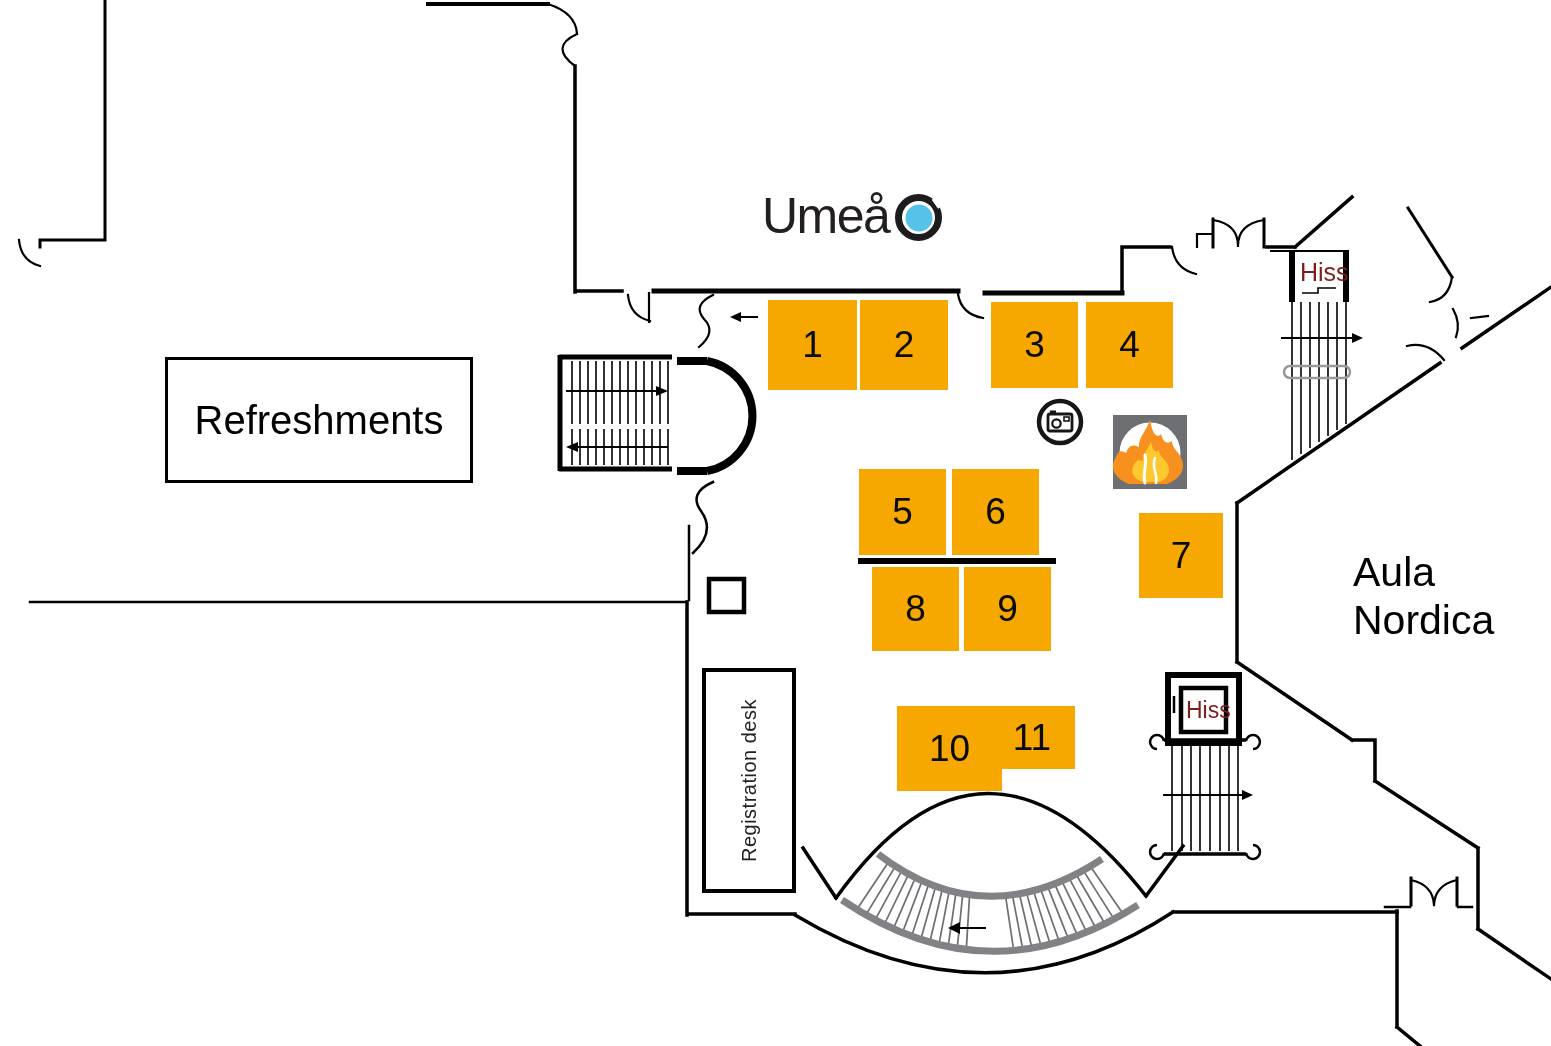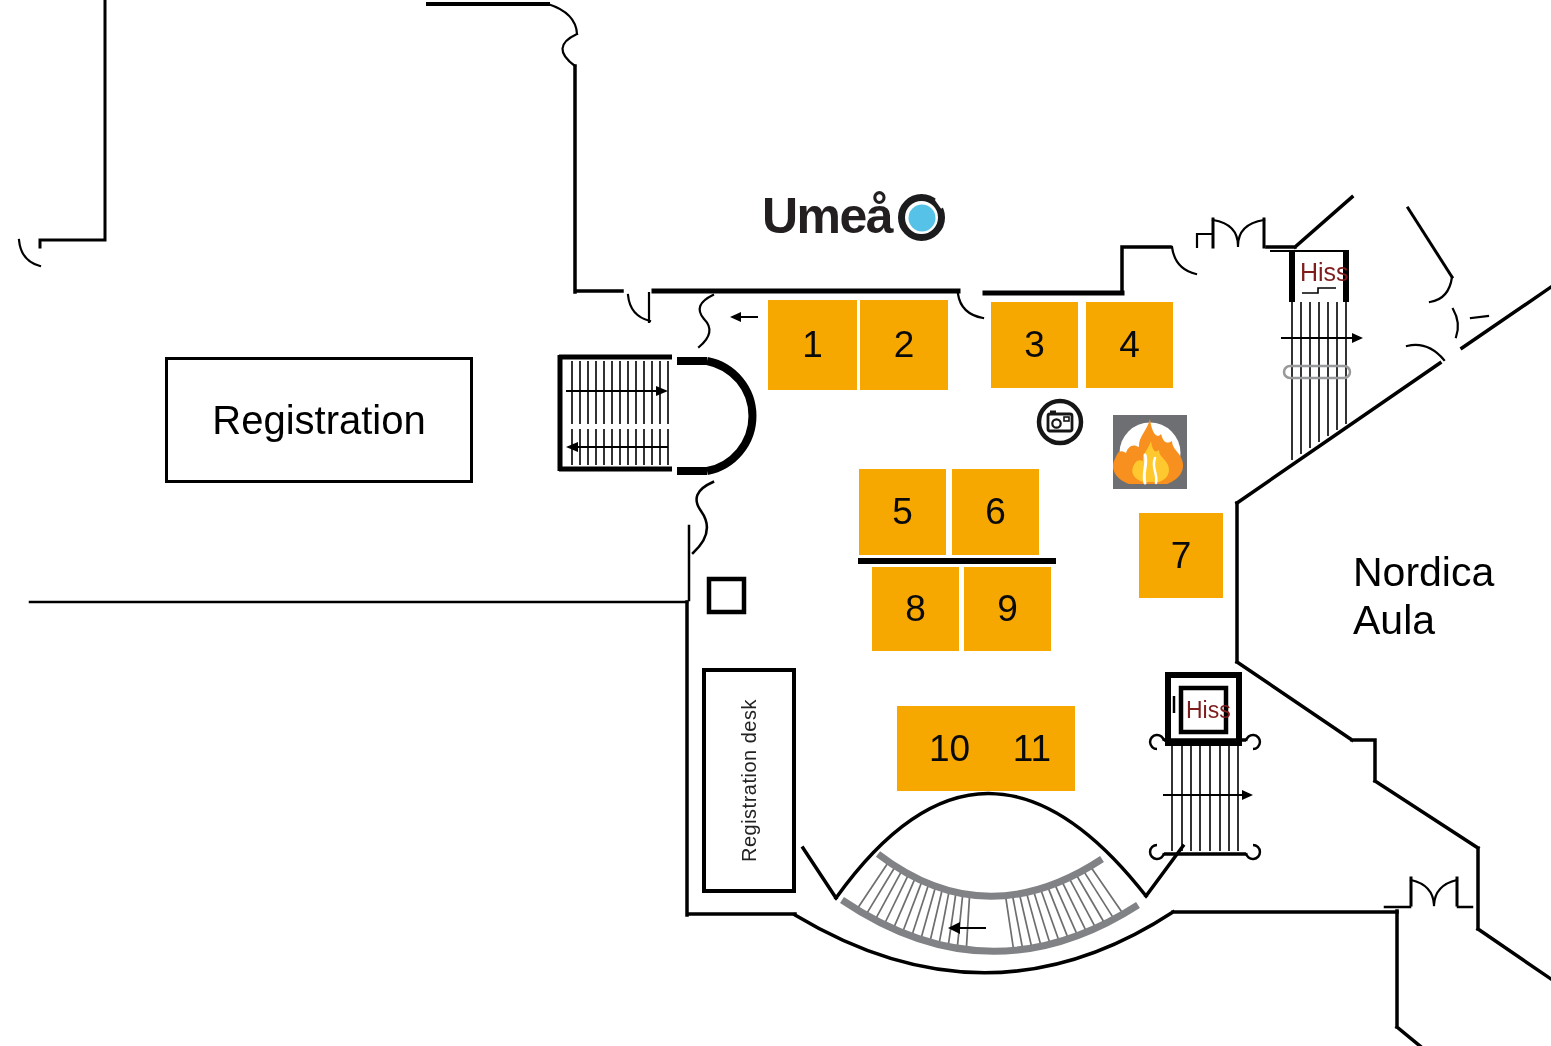--- a/index.html
+++ b/index.html
@@ -13,21 +13,21 @@
        align-items:center;justify-content:center;}
   #refreshments{left:165px;top:357px;width:302px;height:120px;font-size:40px;color:#000;}
   #registration{left:702px;top:668px;width:86px;height:217px;border-width:4px;}
   #registration span{writing-mode:vertical-rl;transform:rotate(180deg);font-size:20px;
        letter-spacing:.5px;color:#222;}
   #aula{left:1353px;top:548px;font-size:41px;line-height:1.18;color:#000;}
   .hiss{color:#7f1d1d;font-size:25px;z-index:3;}
   #hiss-top{left:1300px;top:258px;}
   #hiss-bottom{left:1186px;top:697px;font-size:23px;}
   .logo{position:absolute;left:762px;top:187px;z-index:2;display:flex;align-items:flex-start;
-        font-size:50px;color:#231F20;letter-spacing:-1.5px;font-weight:700;}
+        font-size:50px;color:#231F20;letter-spacing:-1.5px;font-weight:400;}
   .logo .ring{position:relative;width:33px;height:33px;border:7px solid #1c1c1e;
         border-radius:50%;margin:7px 1px 0 6px;}
   .logo .ring .dot{position:absolute;left:50%;top:50%;transform:translate(-50%,-50%);
         width:27px;height:27px;border-radius:50%;background:#56C2E8;}
   .logo .ring .notch{position:absolute;right:-9px;top:-5px;width:10px;height:11px;
         background:#fff;transform:rotate(-35deg);}
 </style>
 </head>
 <body>
 
@@ -178,40 +178,40 @@
 
   <div class="logo">
     <span>Umeå</span>
     <span class="ring">
       <span class="dot"></span>
       <span class="notch"></span>
     </span>
   </div>
 
   <div class="box" id="refreshments">
-    <span>Registration</span>
+    <span>Refreshments</span>
   </div>
 
   <div class="box" id="registration">
     <span>Registration desk</span>
   </div>
 
   <div class="lbl" id="aula">
+    <div>Aula</div>
     <div>Nordica</div>
-    <div>Aula</div>
   </div>
 
   <div class="lbl hiss" id="hiss-top">Hiss</div>
   <div class="lbl hiss" id="hiss-bottom">Hiss</div>
 
   <div class="booth" style="left:768px;top:300px;width:89px;height:90px">1</div>
   <div class="booth" style="left:860px;top:300px;width:88px;height:90px">2</div>
   <div class="booth" style="left:991px;top:302px;width:87px;height:86px">3</div>
   <div class="booth" style="left:1086px;top:302px;width:87px;height:86px">4</div>
   <div class="booth" style="left:859px;top:469px;width:87px;height:86px">5</div>
   <div class="booth" style="left:952px;top:469px;width:87px;height:86px">6</div>
   <div class="booth" style="left:1139px;top:513px;width:84px;height:85px">7</div>
   <div class="booth" style="left:872px;top:567px;width:87px;height:84px">8</div>
   <div class="booth" style="left:964px;top:567px;width:87px;height:84px">9</div>
   <div class="booth" style="left:897px;top:706px;width:105px;height:85px">10</div>
-  <div class="booth" style="left:989px;top:706px;width:86px;height:85px">11</div>
+  <div class="booth" style="left:989px;top:706px;width:86px;height:63px">11</div>
 
 </div>
 
 </body></html>

